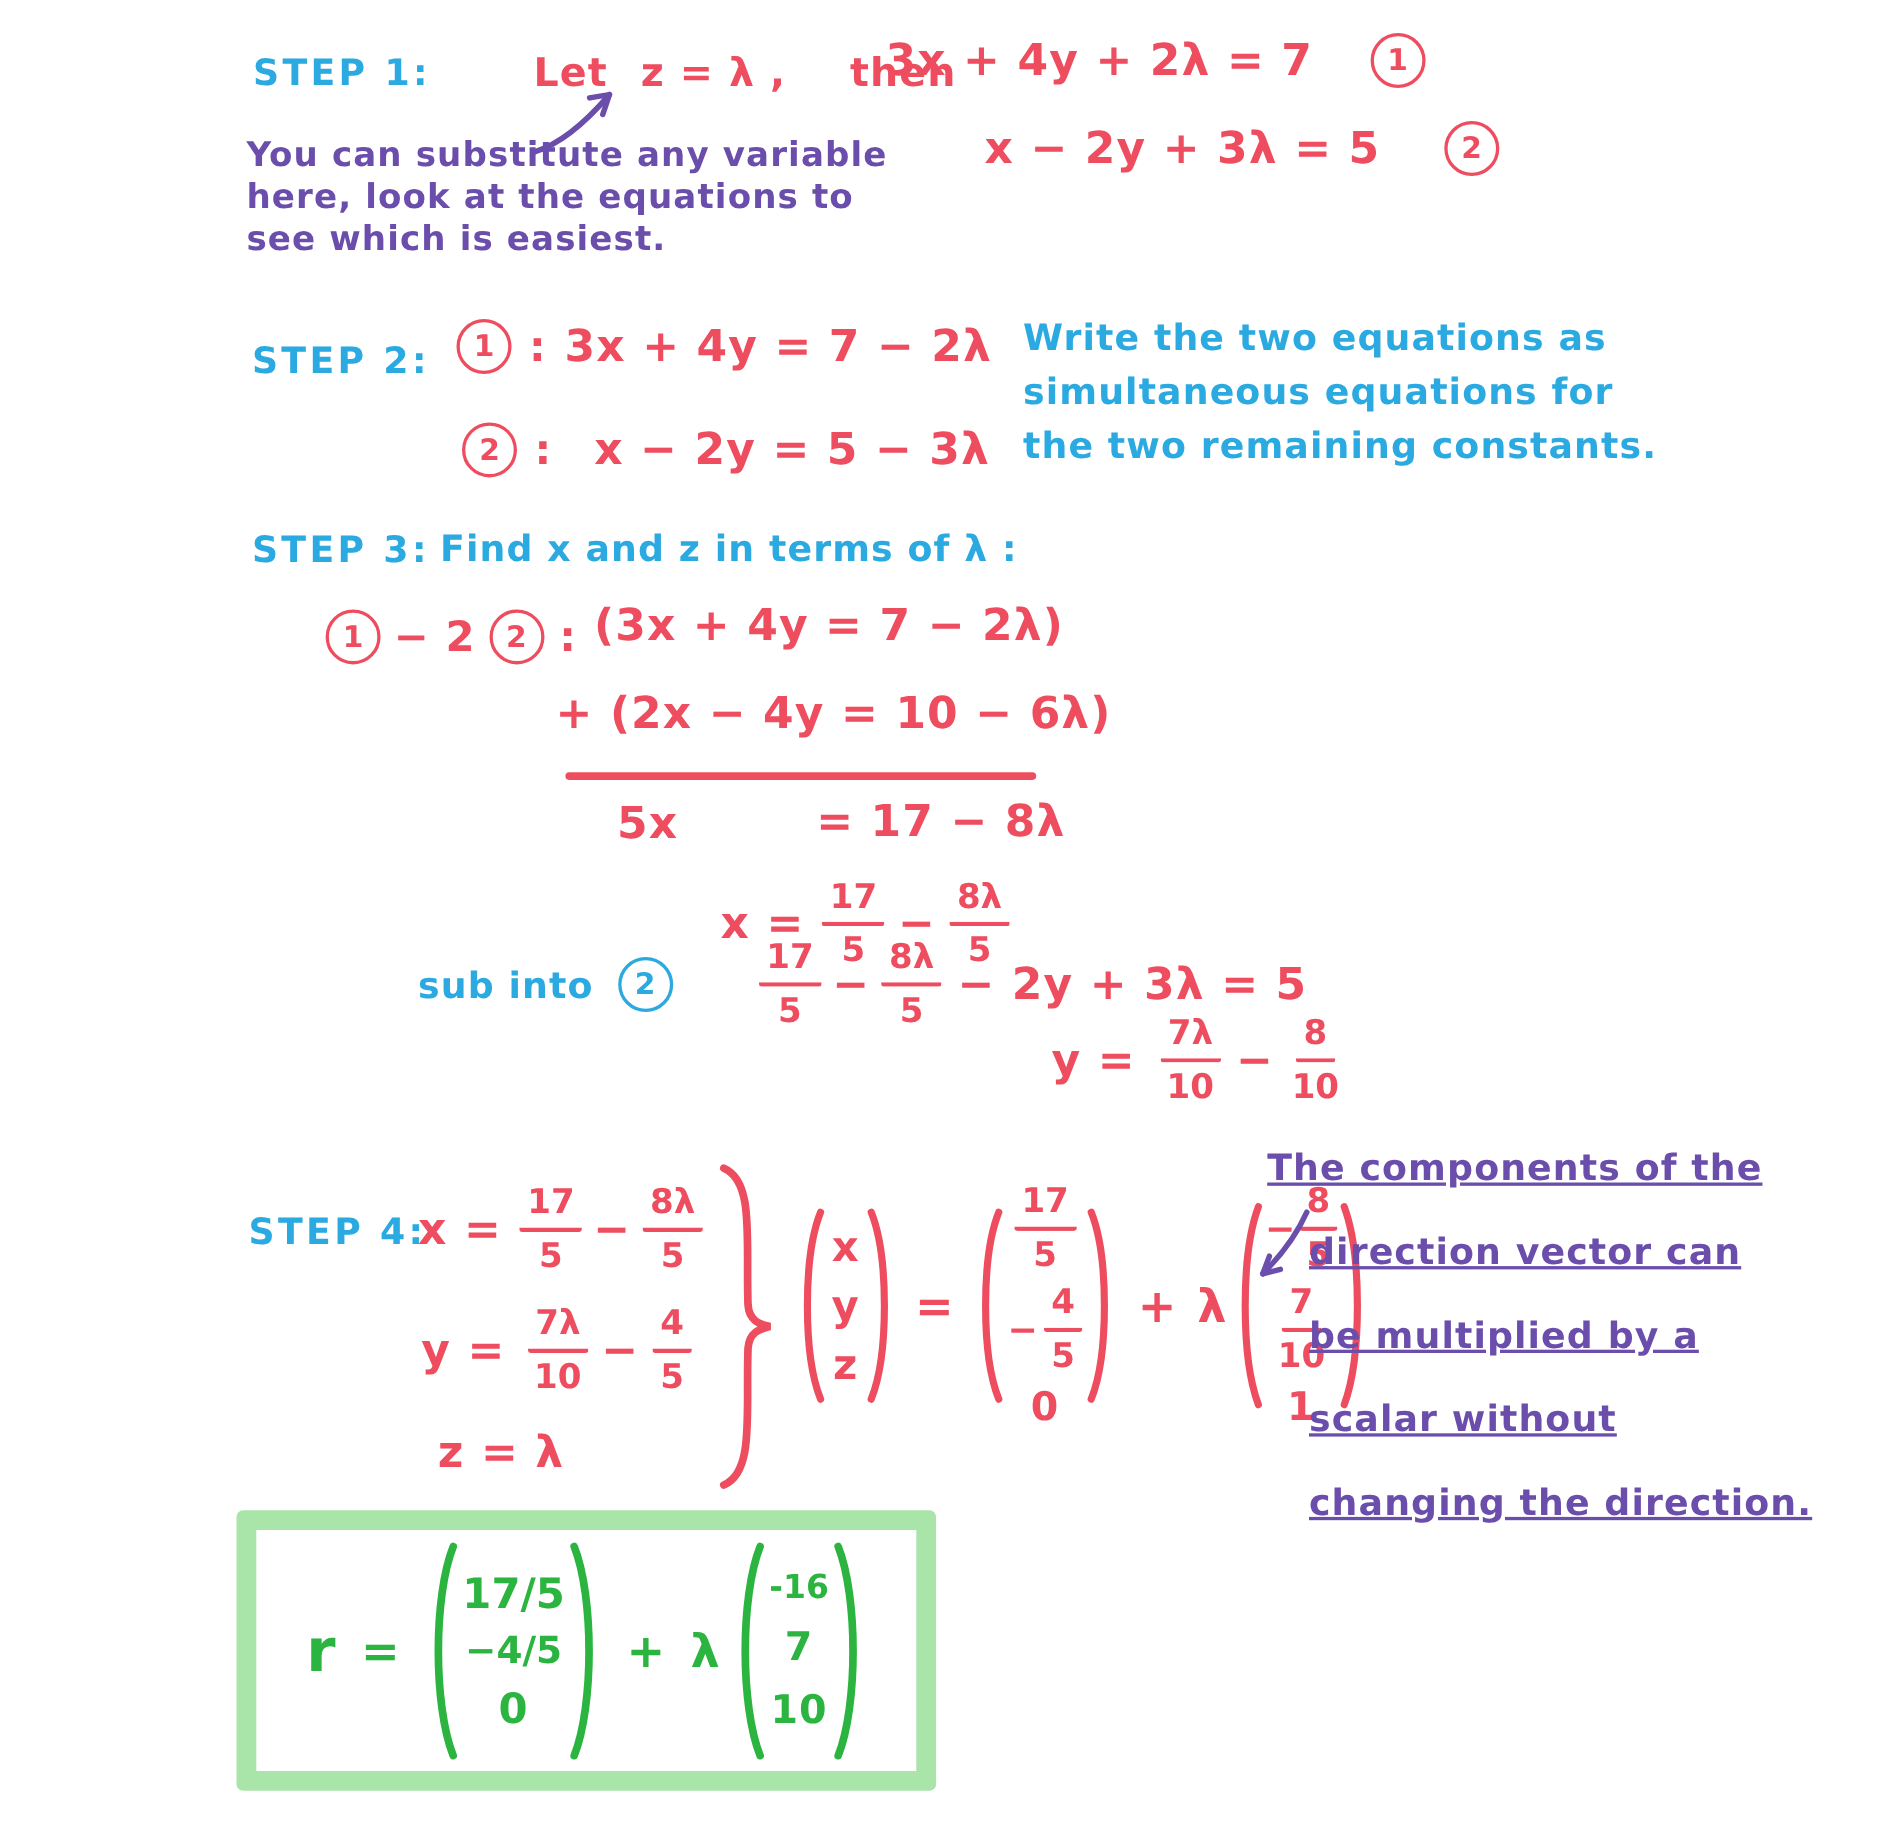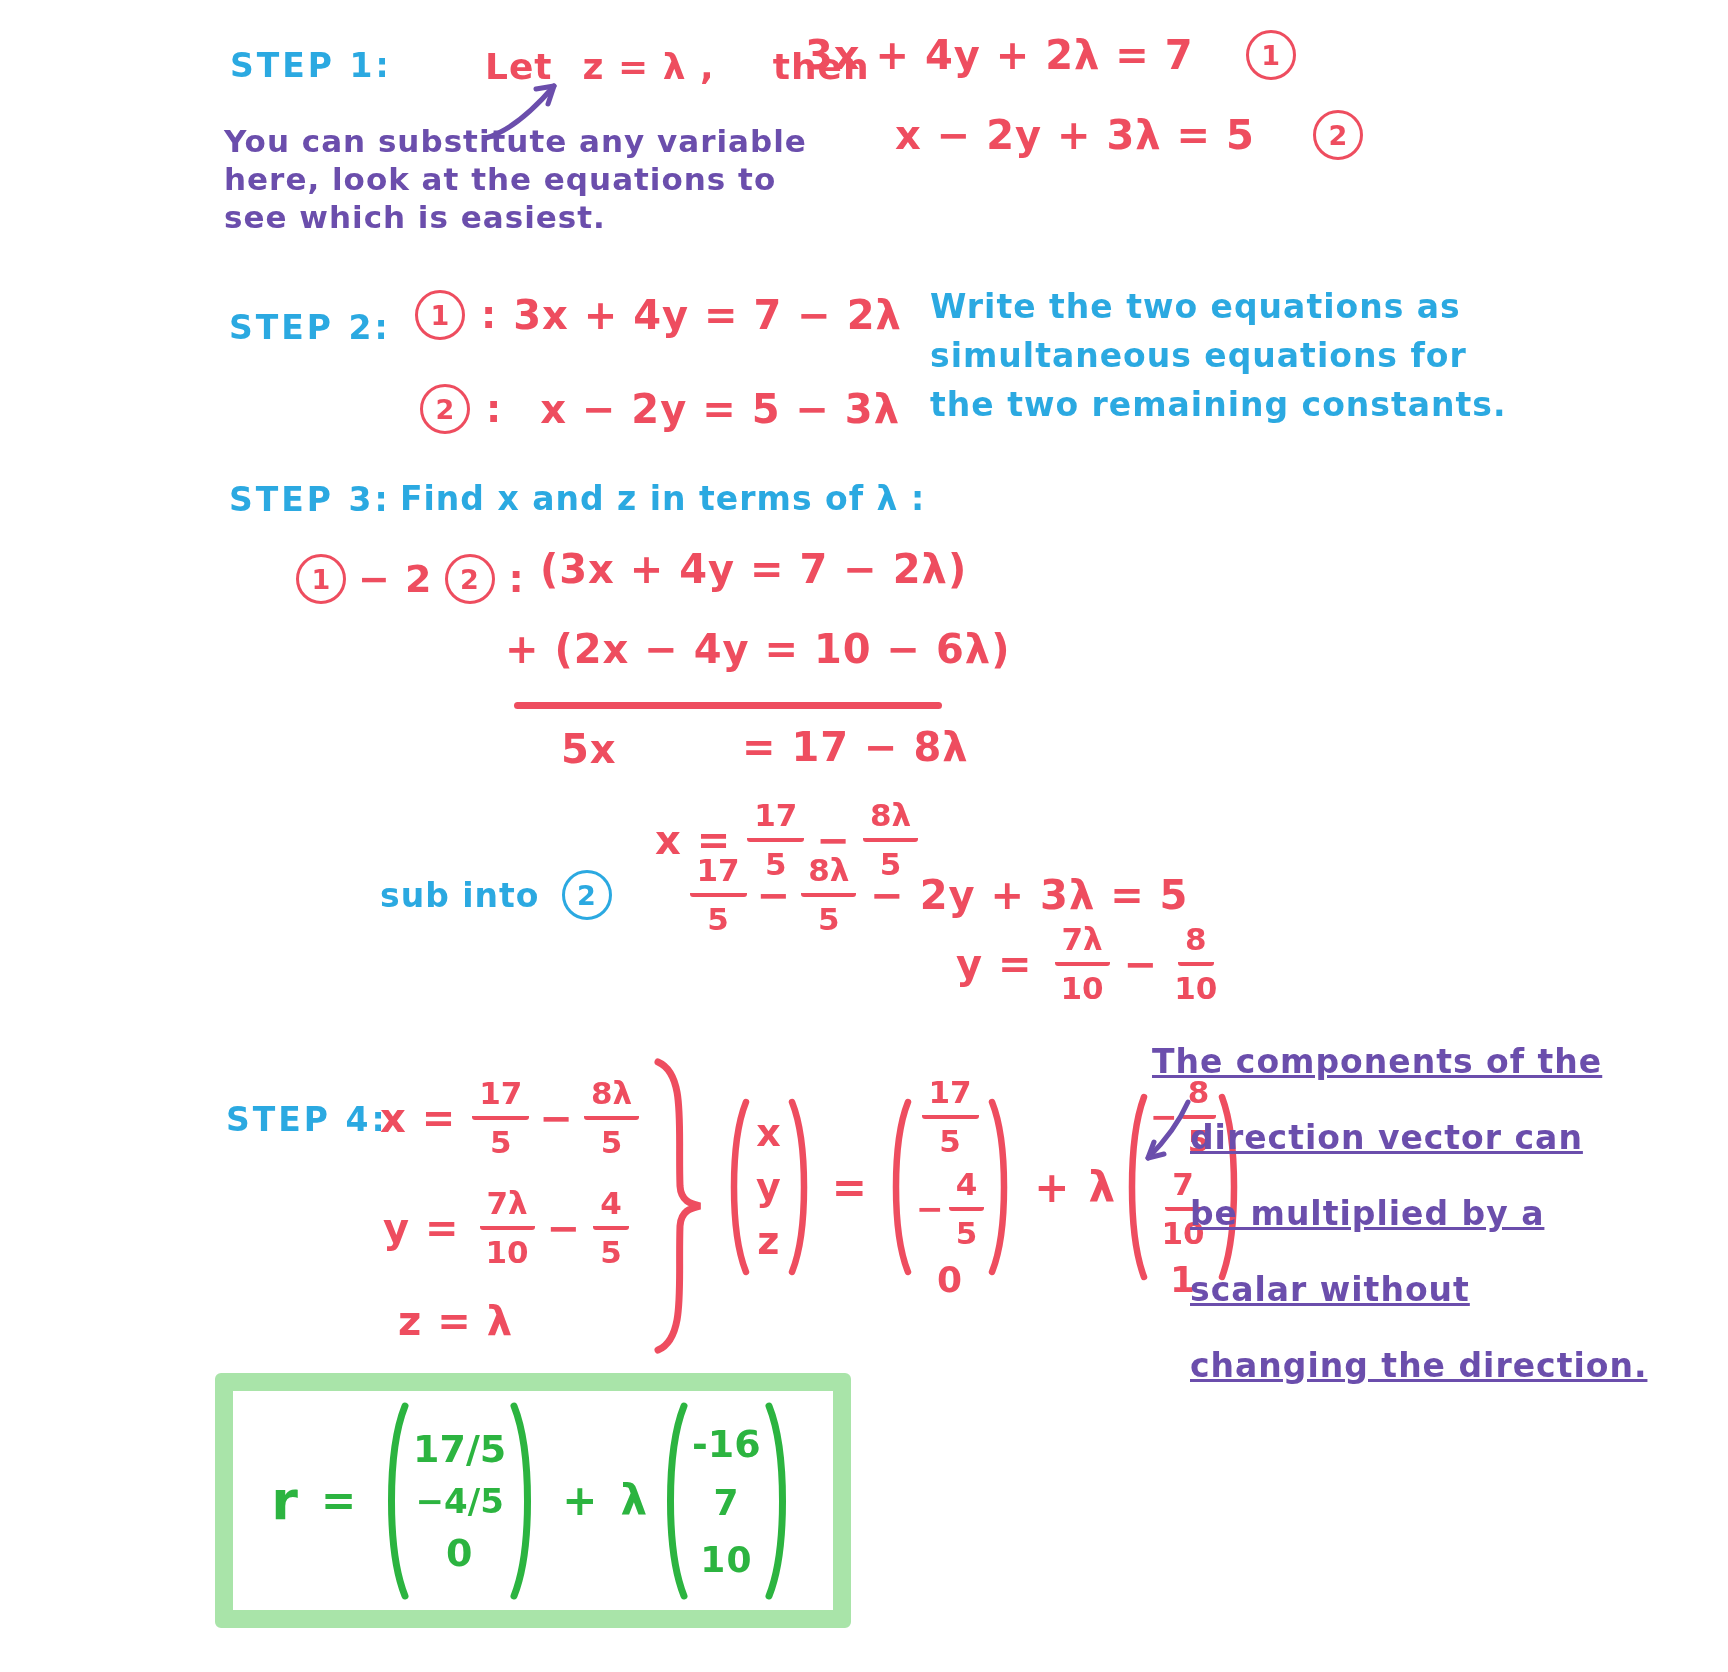--- a/index.html
+++ b/index.html
@@ -295,21 +295,21 @@
   </span>
 
   <span class="fs42">+</span>
   <span class="fs42">λ</span>
 
   <span class="vec" style="margin-left:-12px;">
     <svg width="30" height="200" viewBox="0 0 30 200">
       <path d="M26 5 C 8 50, 8 150, 26 195" stroke="currentColor" stroke-width="7" fill="none" stroke-linecap="round"></path>
     </svg>
     <span class="vcol" style="gap:16px; padding:0 4px;">
-      <span style="font-size:38px; letter-spacing:0;">-16</span>
+      <span style="font-size:30px; letter-spacing:0;">-16</span>
       <span style="font-size:36px;">7</span>
       <span style="font-size:36px;">10</span>
     </span>
     <svg width="30" height="200" viewBox="0 0 30 200">
       <path d="M4 5 C 22 50, 22 150, 4 195" stroke="currentColor" stroke-width="7" fill="none" stroke-linecap="round"></path>
     </svg>
   </span>
 </div>
 
 </body></html>

